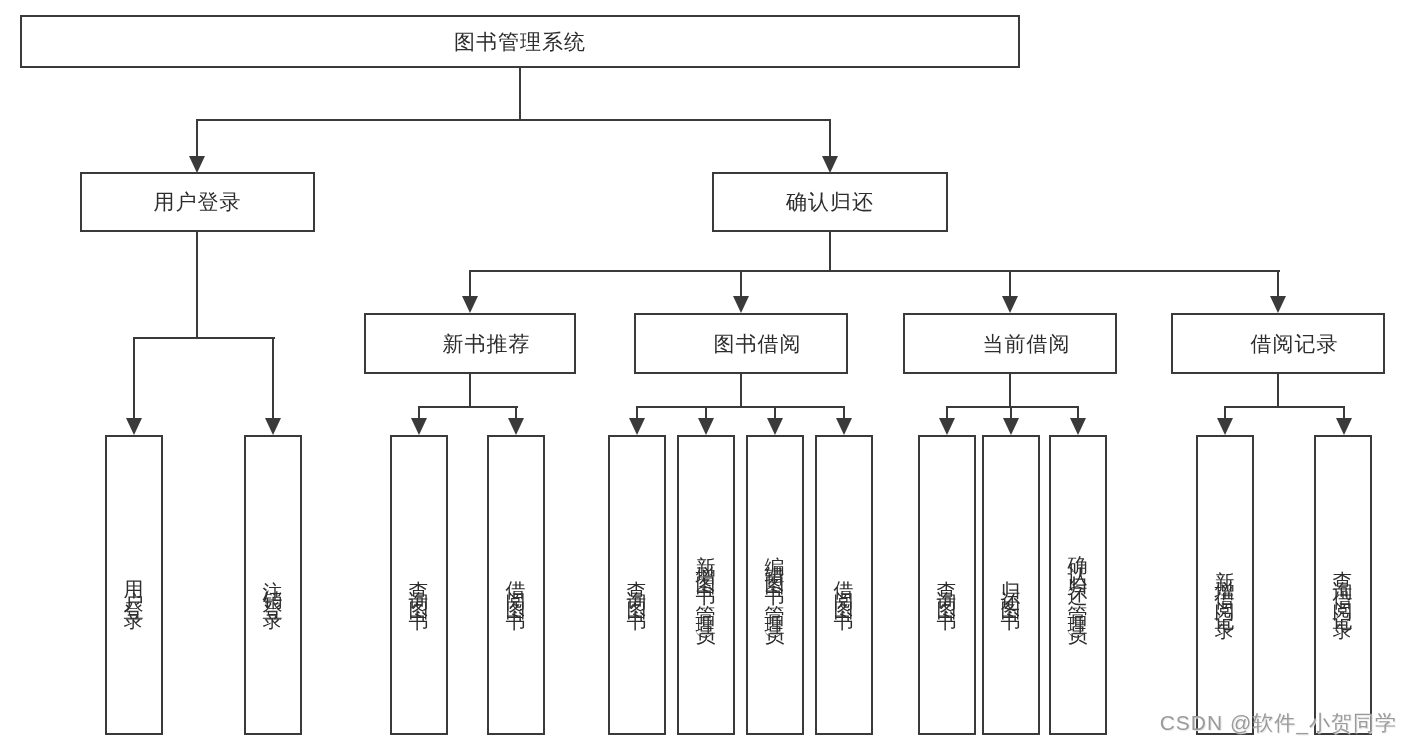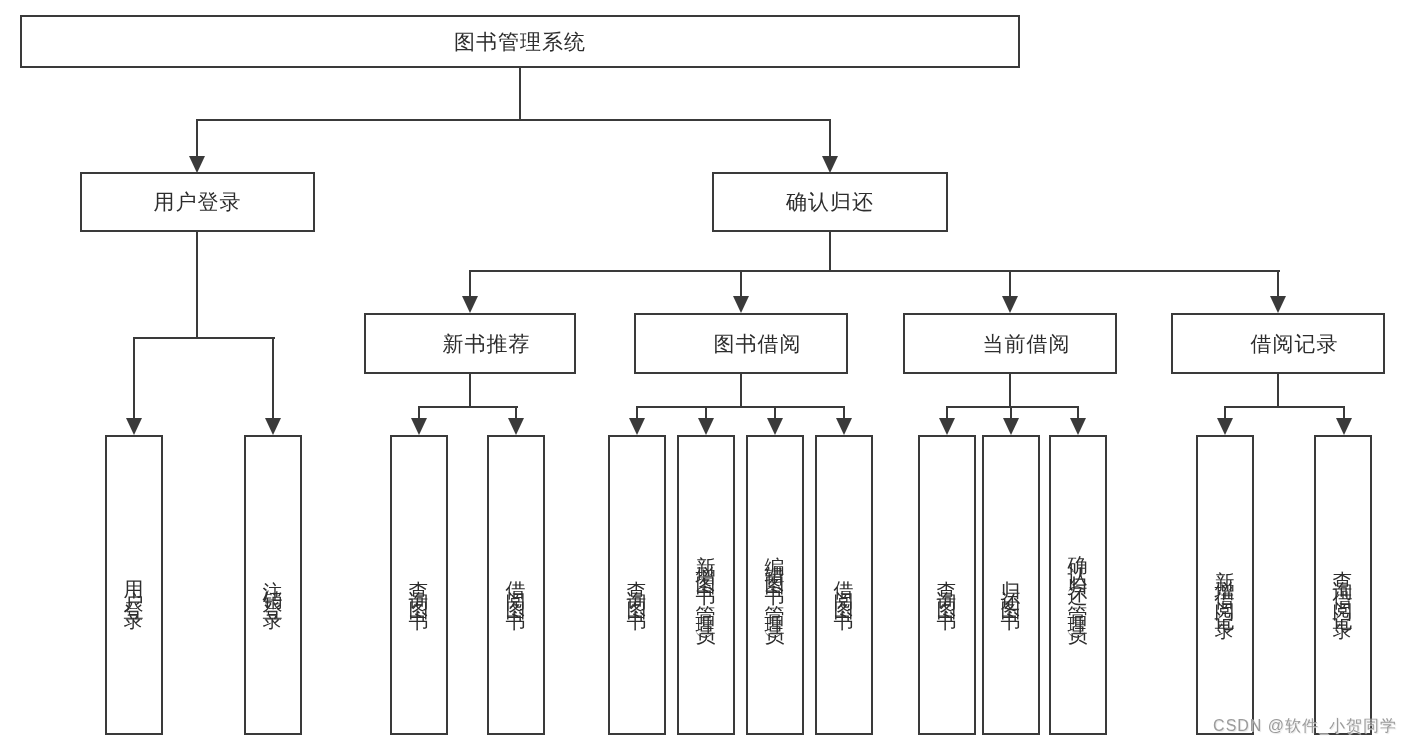--- a/index.html
+++ b/index.html
@@ -41,21 +41,21 @@
     width: 0; height: 0;
     border-left: 8px solid transparent;
     border-right: 8px solid transparent;
     border-top: 17px solid #3a3a3a;
   }
   .watermark {
     position: absolute;
     right: 8px;
     bottom: 6px;
     color: #9b9b9b;
-    font-size: 16px;
+    font-size: 21px;
     letter-spacing: 1px;
     text-shadow: 1px 1px 1px #e6e6e6;
   }
 </style>
 </head>
 <body>
 
 <div id="canvas">
 
   <div class="box" style="left:20px; top:15px; width:1000px; height:53px;">

